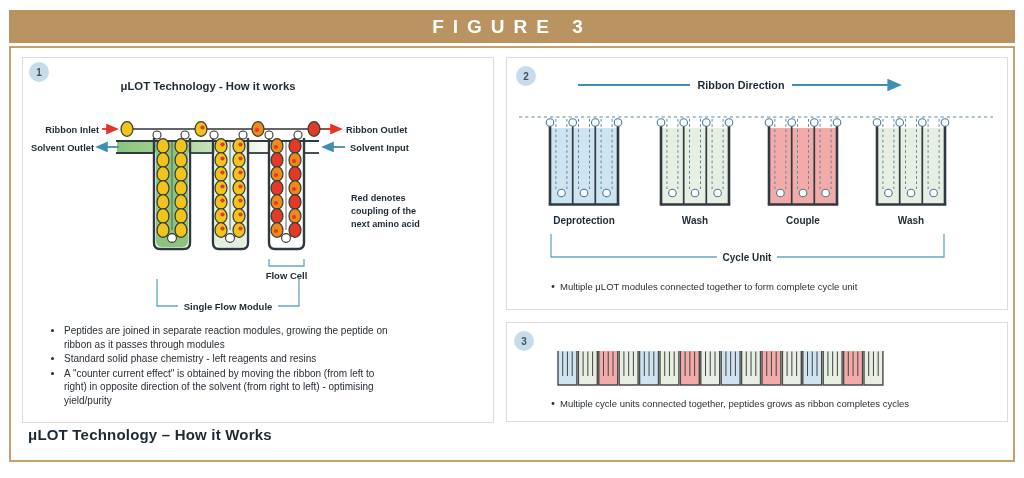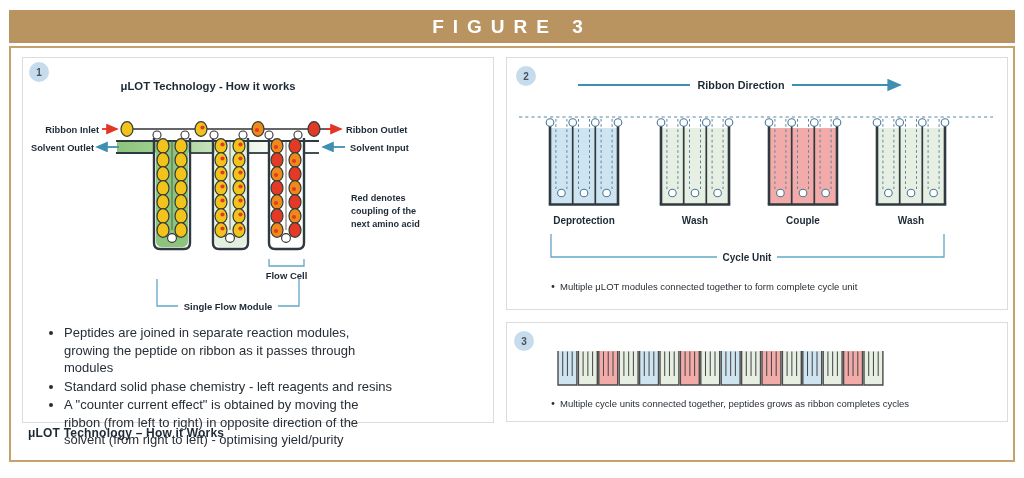--- a/index.html
+++ b/index.html
@@ -8,29 +8,29 @@
   .banner{position:absolute;left:9px;top:10px;width:1006px;height:33px;
           background:var(--banner);color:#fff;text-align:center;
           font-weight:bold;font-size:19px;letter-spacing:9px;line-height:34px;}
   .outer{position:absolute;left:9px;top:46px;width:1002px;height:412px;
          border:2px solid var(--frame-border);background:#fff;}
   .panel{position:absolute;background:#fff;border:1px solid var(--panel-border);}
   .panel1{left:11px;top:9px;width:470px;height:364px;}
   .panel2{left:495px;top:9px;width:500px;height:251px;}
   .panel3{left:495px;top:274px;width:500px;height:98px;}
   .caption{position:absolute;left:17px;top:378px;margin:0;
-           font-size:12px;font-weight:bold;color:var(--ink);letter-spacing:.2px;}
+           font-size:15px;font-weight:bold;color:var(--ink);letter-spacing:.2px;}
   svg{display:block;}
   svg text{fill:var(--ink);}
   .svg-bold{font-weight:bold;}
   .badge-circle{fill:var(--badge-bg);}
   .badge-num{font-weight:bold;font-size:10px;fill:#47525c;}
   .bullets1{position:absolute;left:28px;top:266px;width:345px;}
   .bullets1 ul{margin:0;padding-left:13px;list-style:disc;}
-  .bullets1 li{font-size:13px;line-height:1.35;color:#272e35;margin-bottom:1px;}
+  .bullets1 li{font-size:10px;line-height:1.35;color:#272e35;margin-bottom:1px;}
   .p2label{font-weight:bold;font-size:10px;}
   .small-bullet{font-size:9.5px;fill:#272e35;}
 </style>
 </head>
 <body>
 
 <div class="page">
 
   <div class="banner">
     <span>FIGURE 3</span>

